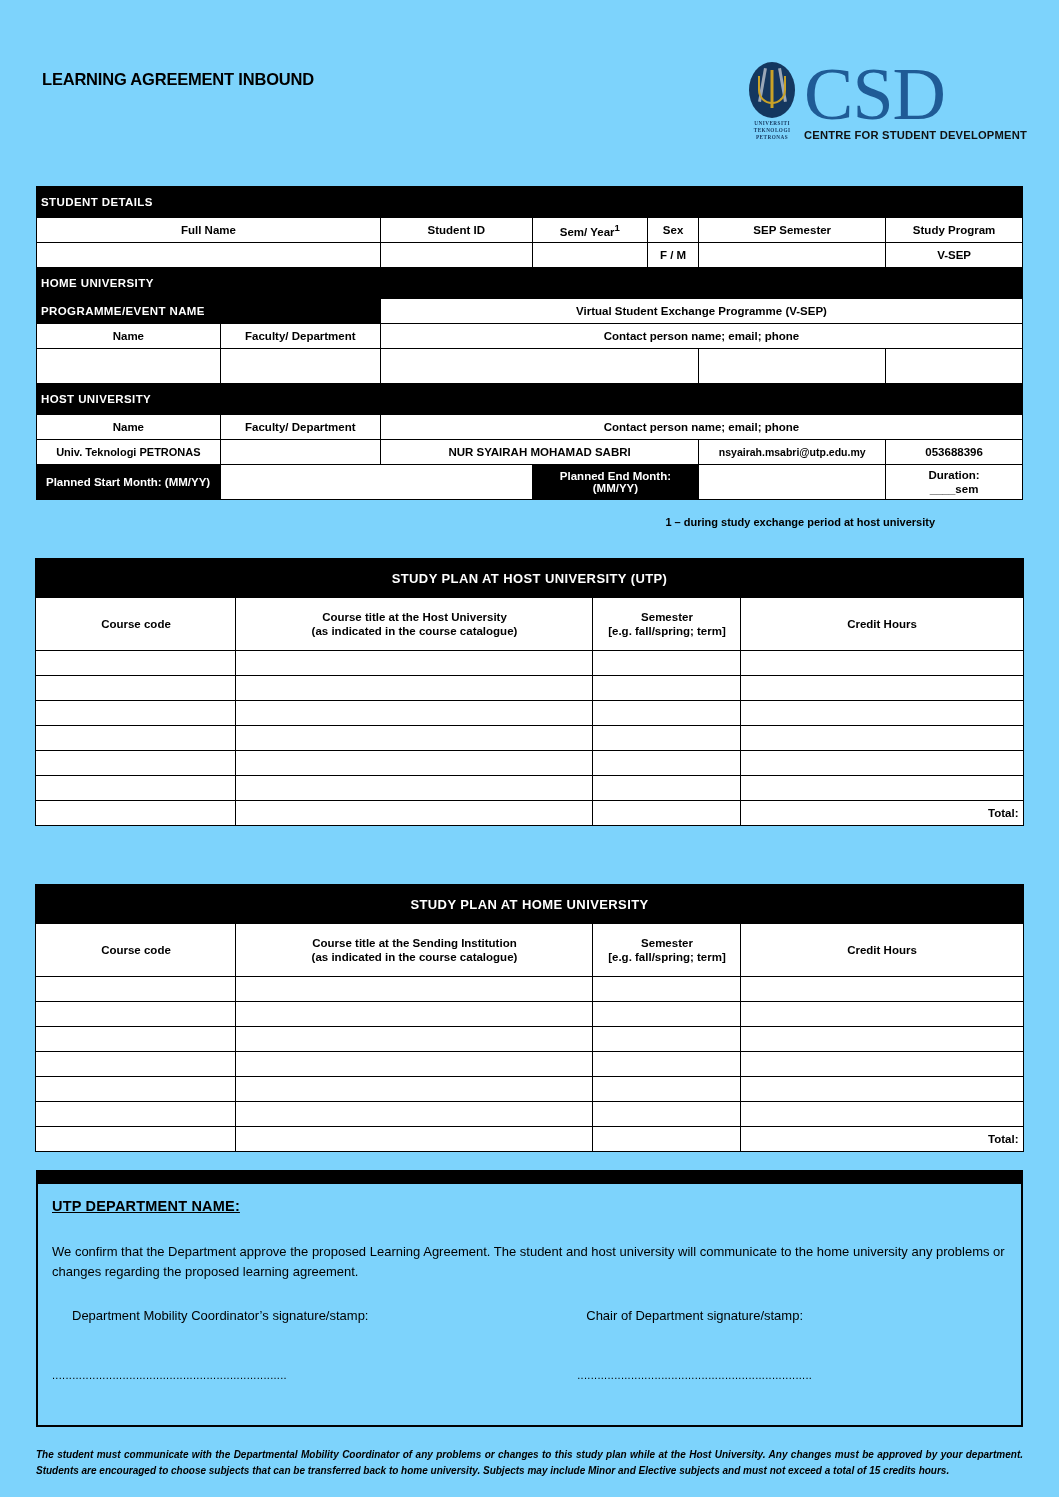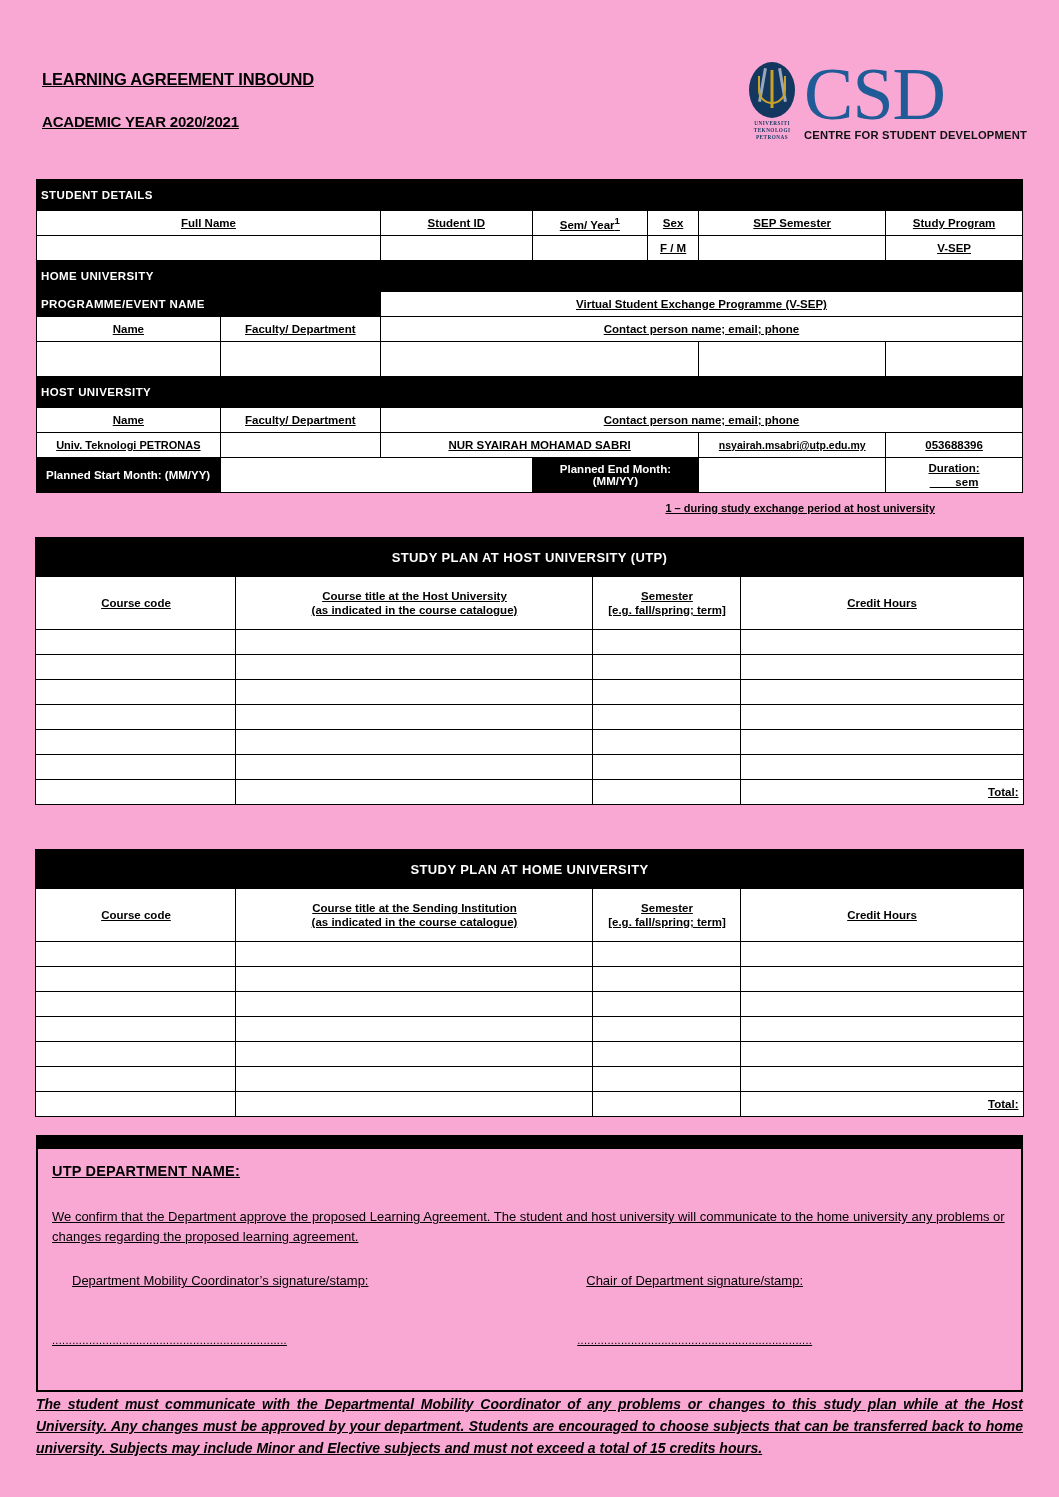--- a/index.html
+++ b/index.html
@@ -9,25 +9,24 @@
   }
   body {
     font-family: "Liberation Sans", sans-serif;
     color: #000000;
   }
   .page {
     position: relative;
     width: 1059px;
     height: 1497px;
     margin: 0 auto;
-    background: #f9a8d4;
+    background: #7dd3fc;
     box-sizing: border-box;
     padding: 0;
     overflow: hidden;
-    text-decoration: underline;
   }
 
   
   .header {
     position: relative;
     padding: 70px 30px 0 42px;
     height: 100px;
   }
   .doc-title {
     font-size: 16.5px;
@@ -115,21 +114,21 @@
     font-size: 11.2px;
     font-weight: bold;
     letter-spacing: 0.2px;
     color: #111;
     margin-top: 3px;
   }
 
   
   .tbl {
     width: 987px;
-    margin: 9px auto;
+    margin: 16px auto;
     border-collapse: collapse;
     table-layout: fixed;
   }
   .tbl td, .tbl th {
     border: 1px solid #000;
     font-size: 11.5px;
     padding: 2px 4px;
     vertical-align: middle;
     font-weight: bold;
     background: #fff;
@@ -205,36 +204,35 @@
     letter-spacing: 0.3px;
     margin-bottom: 34px;
     overflow: hidden;
   }
   .dots-row .d-a { width: 55%; }
   .dots-row .d-b { width: 45%; }
   .dots { white-space: nowrap; overflow: hidden; display: block; }
 
   .disclaimer {
     width: 987px;
-    margin: 2px auto 0 auto;
-    font-size: 14px;
+    margin: 20px auto 0 auto;
+    font-size: 10px;
     font-style: italic;
     font-weight: bold;
     line-height: 1.55;
     text-align: justify;
   }
 </style>
 </head>
 <body>
 
 <div class="page">
 
   <div class="header">
     <div class="doc-title">LEARNING AGREEMENT INBOUND</div>
-    <div class="doc-subtitle">ACADEMIC YEAR 2020/2021</div>
 
     <div class="logo-block">
       <div class="utp-seal">
         <div class="seal-oval">
           <span class="seal-wing-l"></span>
           <span class="seal-wing-r"></span>
         </div>
         <div class="seal-text">
           <div>UNIVERSITI</div>
           <div>TEKNOLOGI</div>

